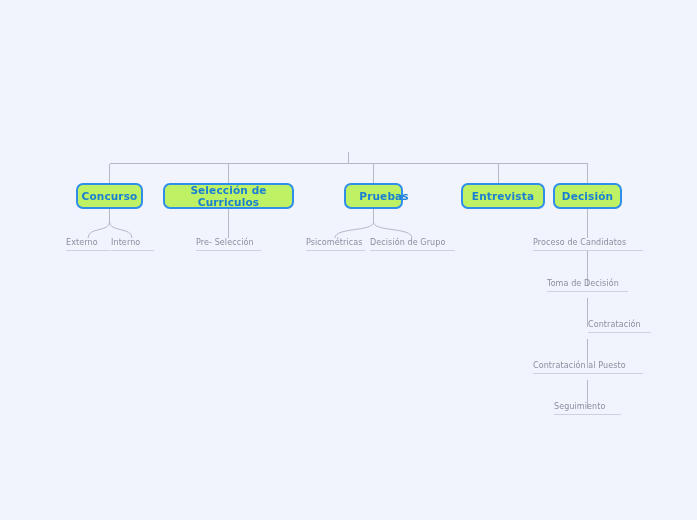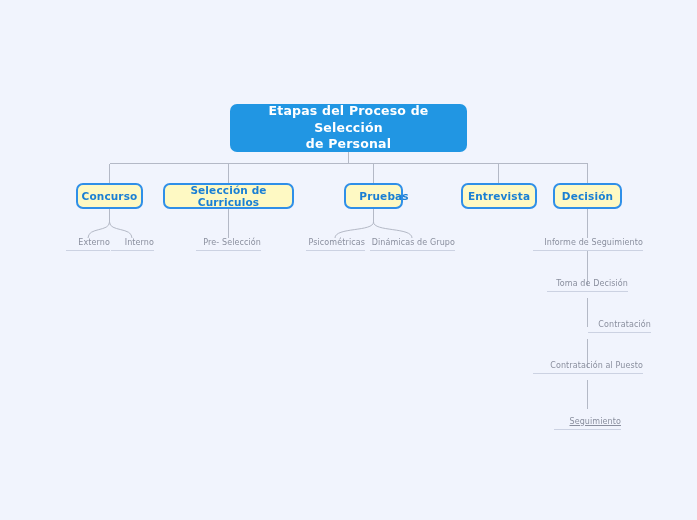--- a/index.html
+++ b/index.html
@@ -39,36 +39,36 @@
     background: #2196e3;
     color: #ffffff;
     border-radius: 7px;
     font-size: 12.5px;
     font-weight: bold;
     line-height: 1.35;
     letter-spacing: .2px;
     padding: 6px 10px;
   }
   .node-branch {
-    background: #fef9c3;
+    background: #bef264;
     border: 2px solid #2f8fe8;
     border-radius: 7px;
     color: #1a7fd4;
     font-size: 10.5px;
     font-weight: bold;
     letter-spacing: .15px;
     padding: 4px 8px;
   }
   .node-leaf {
     color: #8a8f9e;
     font-size: 8px;
     letter-spacing: .1px;
     padding-bottom: 3px;
     border-bottom: 1px solid #ccd2e2;
-    justify-content: flex-end;
+    justify-content: flex-start;
     white-space: nowrap;
   }
 </style>
 </head>
 <body>
 
 <div id="mindmap-canvas">
 
   <svg id="connector-layer" viewBox="0 0 697 520" xmlns="http://www.w3.org/2000/svg">
     <g stroke="#b4b9c6" stroke-width="1" fill="none" shape-rendering="crispEdges">
@@ -96,38 +96,34 @@
       <path d="M373.5 222 C373.5 232 412 227 412 238"></path>
 
       <path d="M587.5 163.5 L587.5 238" shape-rendering="crispEdges"></path>
       <path d="M587.5 250 L587.5 286" shape-rendering="crispEdges"></path>
       <path d="M587.5 298 L587.5 327" shape-rendering="crispEdges"></path>
       <path d="M587.5 339 L587.5 368" shape-rendering="crispEdges"></path>
       <path d="M587.5 380 L587.5 409" shape-rendering="crispEdges"></path>
     </g>
   </svg>
 
-  <div class="node node-root" style="left:230px; top:104px; width:237px; height:48px; flex-direction:column;">
-    <span>Etapas del Proceso de Selección</span>
-    <span>de Personal</span>
-  </div>
 
   <div class="node node-branch" style="left:76px; top:183px; width:67px; height:26px;">
     <span>Concurso</span>
   </div>
 
   <div class="node node-branch" style="left:163px; top:183px; width:131px; height:26px;">
     <span>Selección de Curriculos</span>
   </div>
 
   <div class="node node-branch" style="left:344px; top:183px; width:59px; height:26px;padding-left:29px;">
     <span>Pruebas</span>
   </div>
 
-  <div class="node node-branch" style="left:461px; top:183px; width:76px; height:26px;">
+  <div class="node node-branch" style="left:461px; top:183px; width:84px; height:26px;">
     <span>Entrevista</span>
   </div>
 
   <div class="node node-branch" style="left:553px; top:183px; width:69px; height:26px;">
     <span>Decisión</span>
   </div>
 
   <div class="node node-leaf" style="left:66px; top:237px; width:44px; height:14px;">
     <span>Externo</span>
   </div>
@@ -138,36 +134,36 @@
 
   <div class="node node-leaf" style="left:196px; top:237px; width:65px; height:14px;">
     <span>Pre- Selección</span>
   </div>
 
   <div class="node node-leaf" style="left:306px; top:237px; width:59px; height:14px;">
     <span>Psicométricas</span>
   </div>
 
   <div class="node node-leaf" style="left:370px; top:237px; width:85px; height:14px;">
-    <span>Dinámicas de Grupo</span>
+    <span>Decisión de Grupo</span>
   </div>
 
   <div class="node node-leaf" style="left:533px; top:237px; width:110px; height:14px;">
-    <span>Informe de Seguimiento</span>
+    <span>Proceso de Candidatos</span>
   </div>
 
   <div class="node node-leaf" style="left:547px; top:278px; width:81px; height:14px;">
     <span>Toma de Decisión</span>
   </div>
 
   <div class="node node-leaf" style="left:588px; top:319px; width:63px; height:14px;">
     <span>Contratación</span>
   </div>
 
   <div class="node node-leaf" style="left:533px; top:360px; width:110px; height:14px;">
     <span>Contratación al Puesto</span>
   </div>
 
-  <div class="node node-leaf" style="left:554px; top:416px; width:67px; height:14px;text-decoration:underline;">
+  <div class="node node-leaf" style="left:554px; top:401px; width:67px; height:14px;">
     <span>Seguimiento</span>
   </div>
 
 </div>
 
 </body></html>

